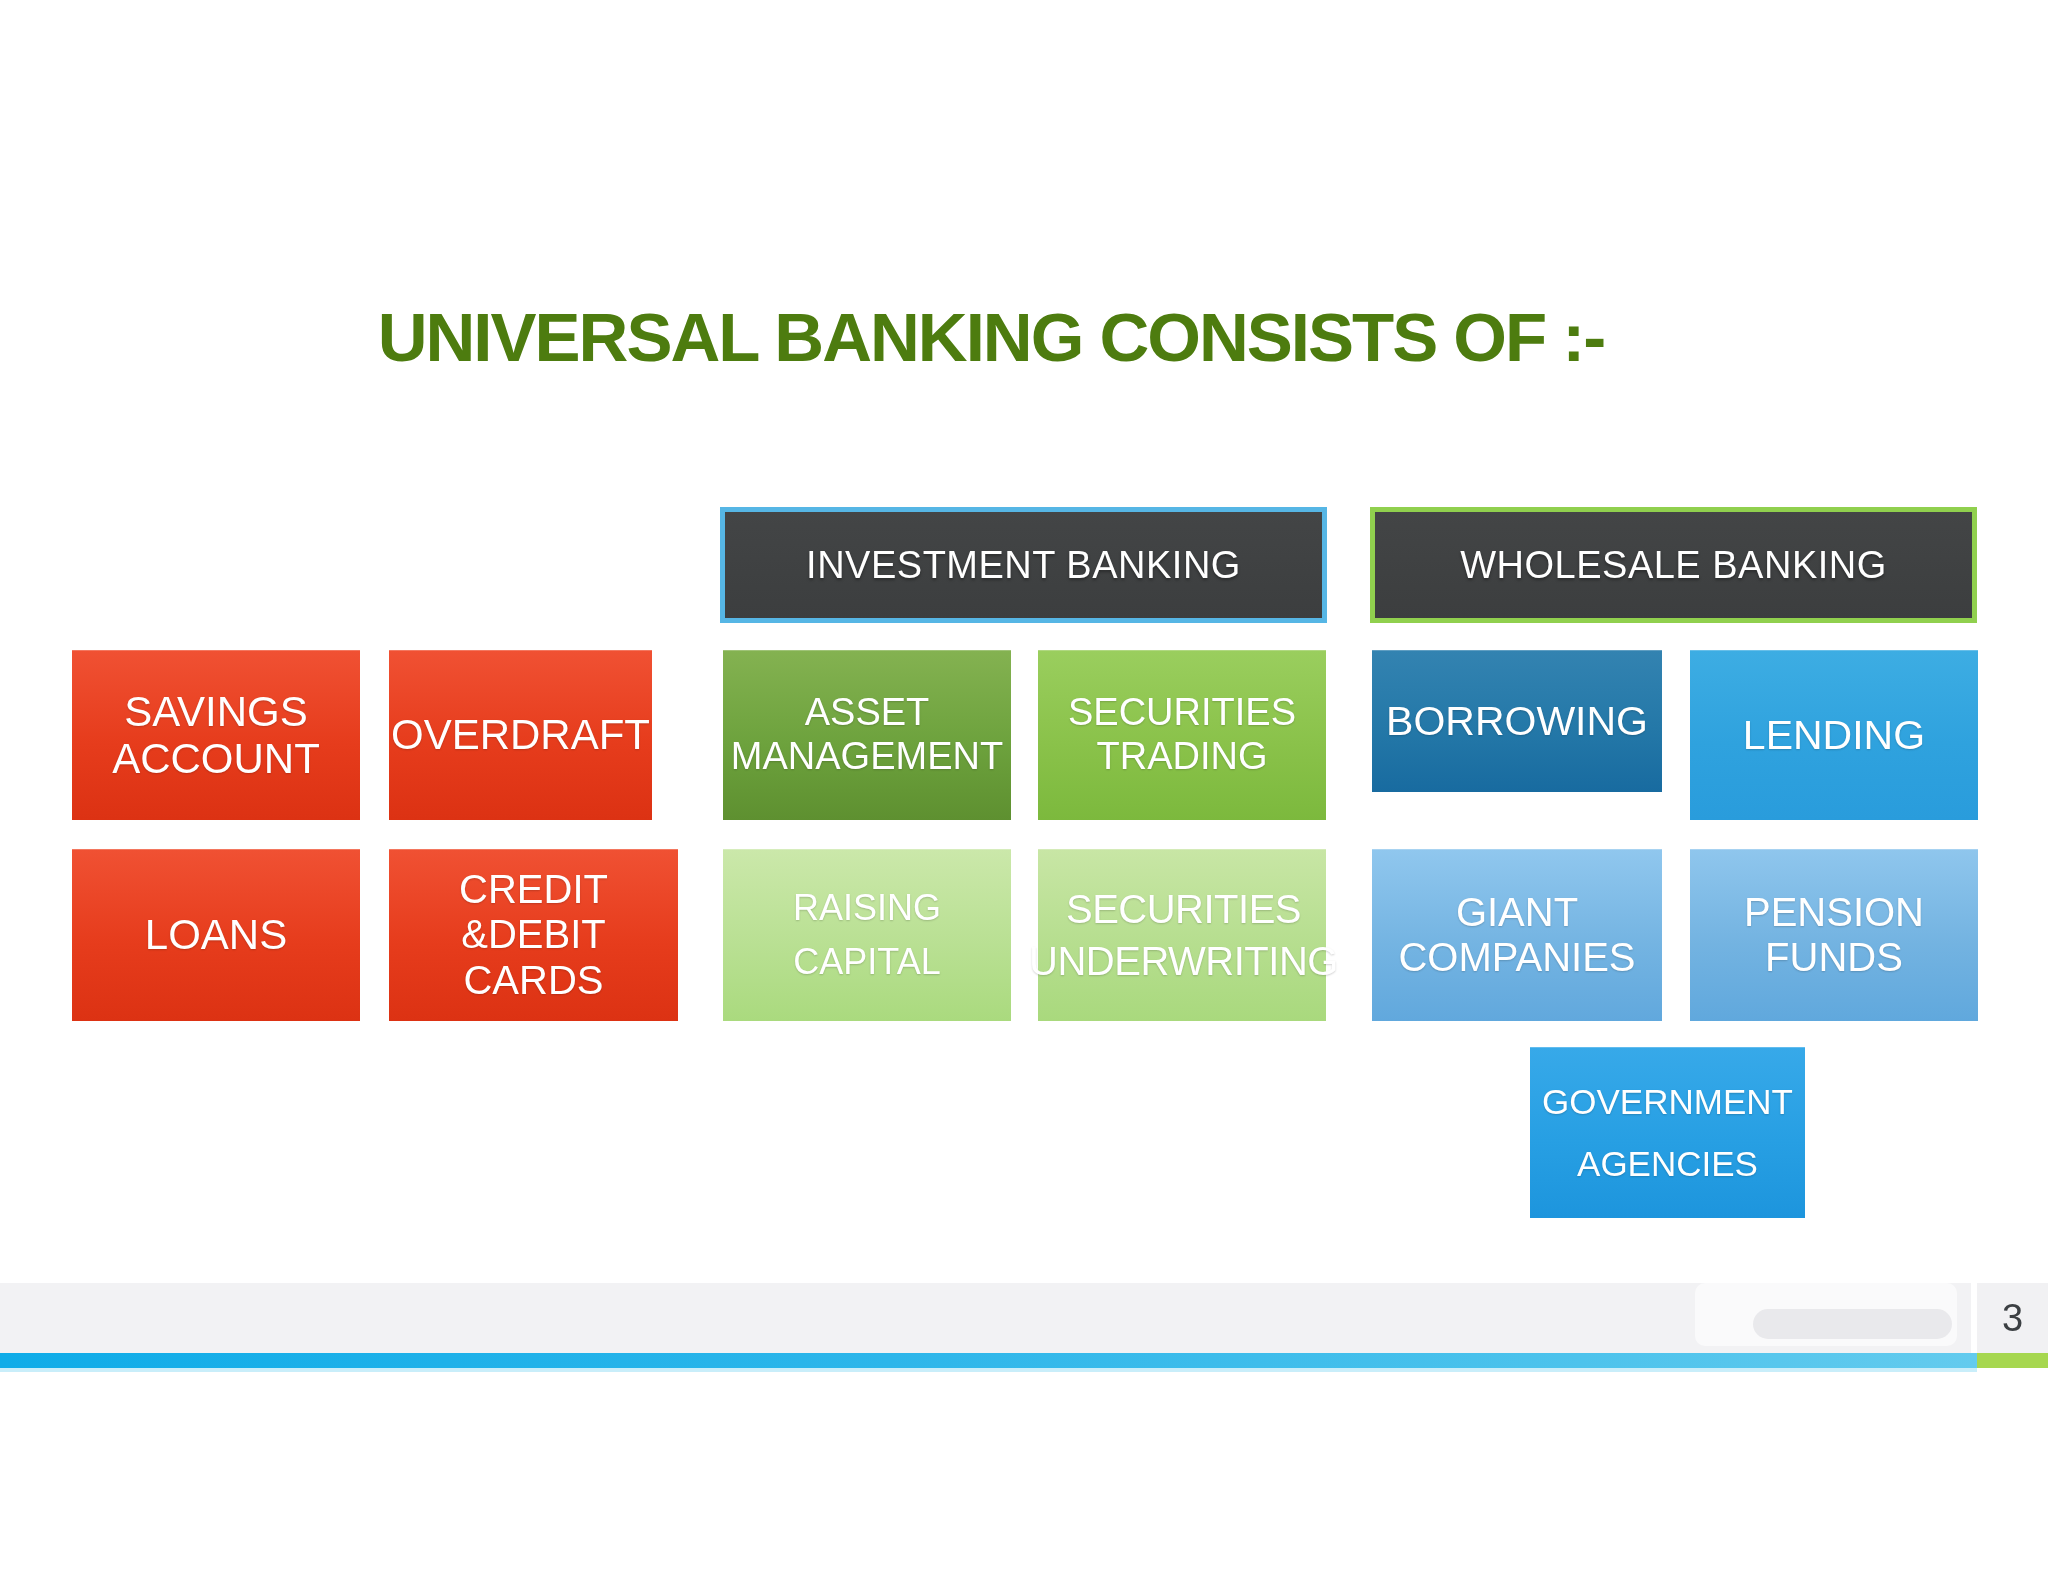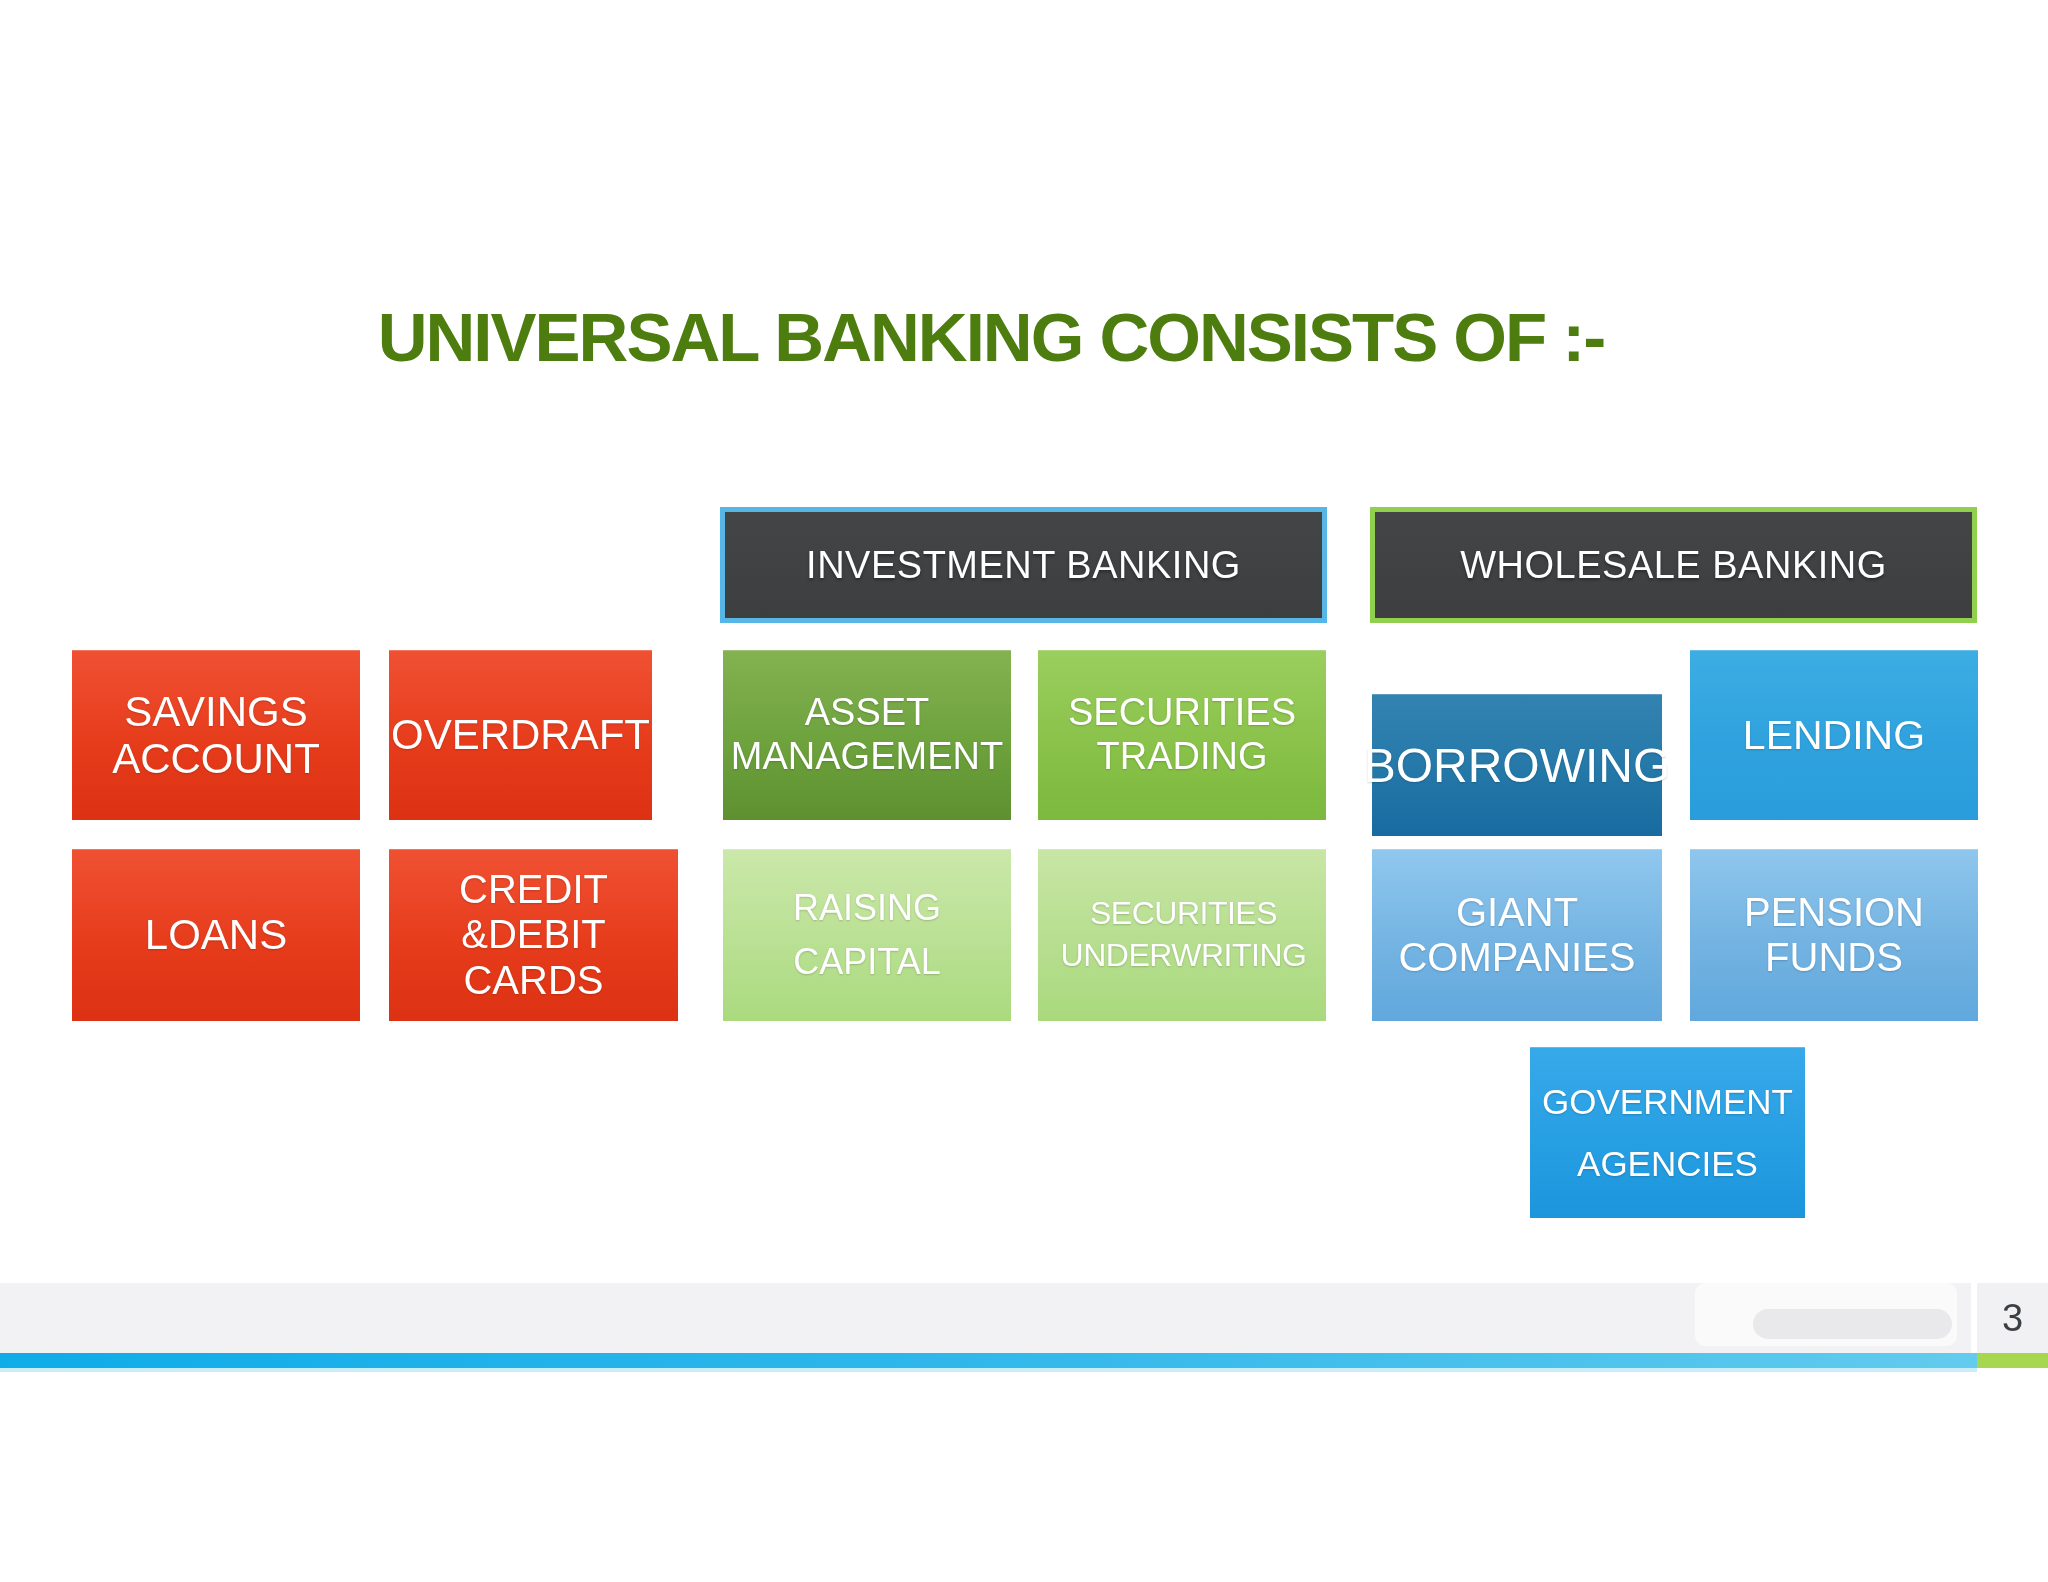--- a/index.html
+++ b/index.html
@@ -39,27 +39,27 @@
   #b-loans    {left:72px; top:849px; width:288px;height:172px;font-size:42px;}
   #b-credit   {left:389px;top:849px; width:289px;height:172px;font-size:40px;line-height:1.13;}
   #b-safe     {left:230px;top:1051px;width:287px;height:170px;font-size:40px;line-height:1.32;}
   
   #b-asset    {left:723px; top:650px;width:288px;height:170px;font-size:38px;line-height:1.15;
                background:linear-gradient(180deg,#84b251 0%,#6da23d 55%,#5e9030 100%);}
   #b-sectrade {left:1038px;top:650px;width:288px;height:170px;font-size:38px;line-height:1.15;
                background:linear-gradient(180deg,#9ace5e 0%,#8ac24a 55%,#7cb93d 100%);}
   #b-raising  {left:723px; top:849px;width:288px;height:172px;font-size:36px;line-height:1.5;
                background:linear-gradient(180deg,#cbe8aa 0%,#b9e093 55%,#aada7e 100%);}
-  #b-underwrite{left:1038px;top:849px;width:288px;height:172px;font-size:32px;line-height:1.3;letter-spacing:-.5px;
+  #b-underwrite{left:1038px;top:849px;width:288px;height:172px;font-size:40px;line-height:1.3;letter-spacing:-.5px;
                background:linear-gradient(180deg,#c8e6a5 0%,#b6de8f 55%,#a9d97d 100%);padding-left:7px;}
   #b-ma       {left:882px; top:1058px;width:289px;height:170px;font-size:36px;
                background:linear-gradient(180deg,#8dca50 0%,#82c144 55%,#7bbc3d 100%);}
   
-  #b-borrow   {left:1372px;top:650px;width:290px;height:142px;font-size:48px;
-               background:linear-gradient(180deg,#3383b1 0%,#2478a8 55%,#186ba0 100%);margin-top:44px;}
+  #b-borrow   {left:1372px;top:650px;width:290px;height:142px;font-size:41px;
+               background:linear-gradient(180deg,#3383b1 0%,#2478a8 55%,#186ba0 100%);}
   #b-lend     {left:1690px;top:650px;width:288px;height:170px;font-size:41px;
                background:linear-gradient(180deg,#3dade3 0%,#2fa2de 55%,#299cdc 100%);}
   #b-giant    {left:1372px;top:849px;width:290px;height:172px;font-size:40px;line-height:1.12;
                background:linear-gradient(180deg,#90c7ee 0%,#74b4e2 55%,#61a8dd 100%);}
   #b-pension  {left:1690px;top:849px;width:288px;height:172px;font-size:40px;line-height:1.12;
                background:linear-gradient(180deg,#8fc6ed 0%,#73b3e1 55%,#60a8dd 100%);}
   #b-gov      {left:1530px;top:1047px;width:275px;height:171px;font-size:35px;line-height:1.75;
                background:linear-gradient(180deg,#37a9e9 0%,#279fe3 55%,#1d95dd 100%);text-align:center;}
   
   .footer-band{position:absolute;left:0;top:1283px;width:1971px;height:70px;background:#f2f2f4;}

